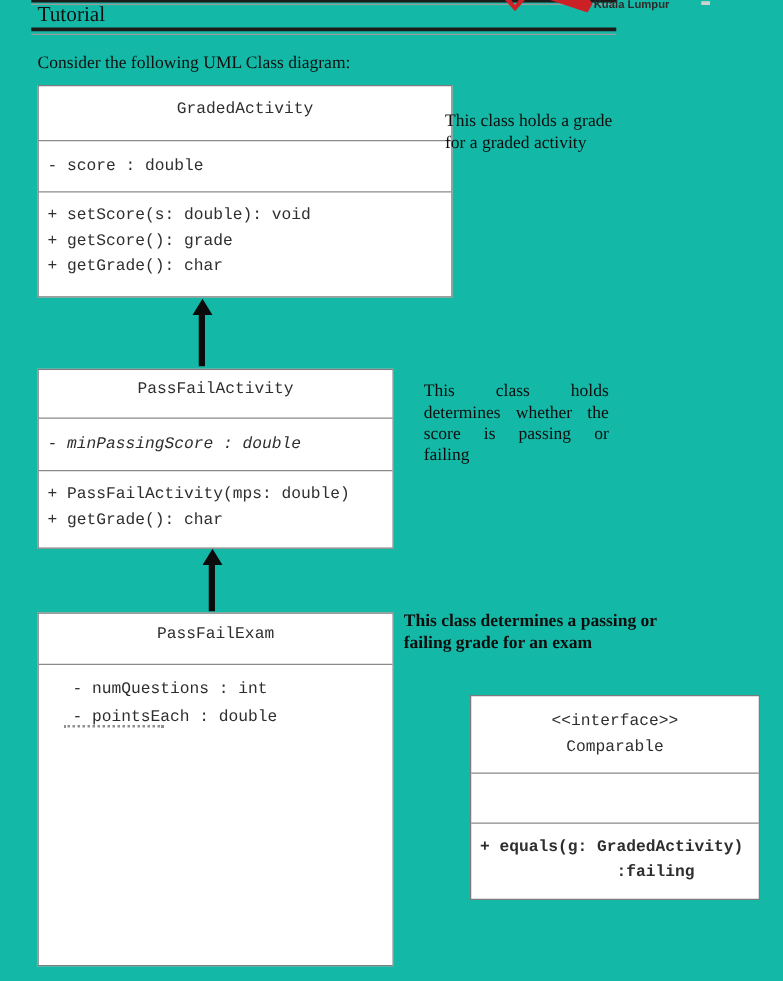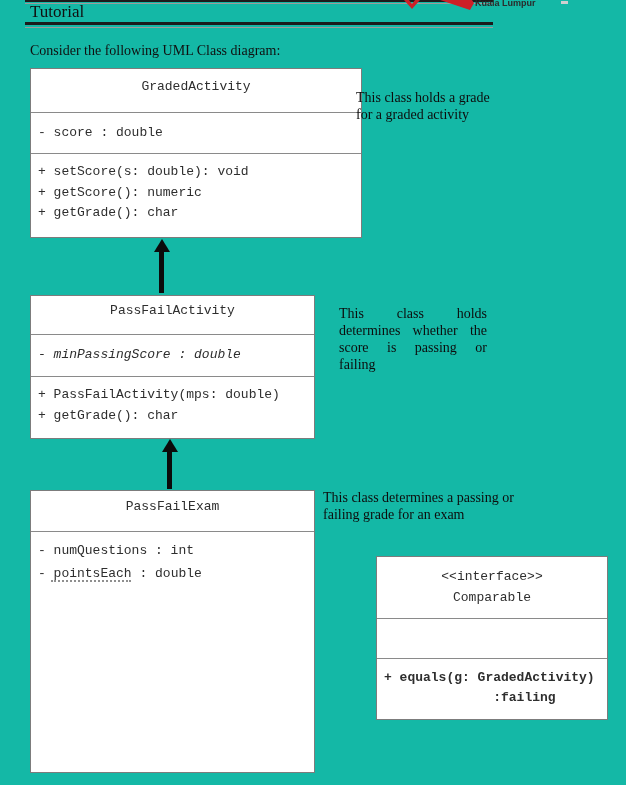--- a/index.html
+++ b/index.html
@@ -15,21 +15,21 @@
   .uml-box {
     position:absolute; box-sizing:border-box; background:#fff;
     border:1px solid #7c7c7c; display:flex; flex-direction:column;
   }
   .uml-section { box-sizing:border-box; overflow:hidden; }
   .uml-section + .uml-section { border-top:1px solid #8a8a8a; }
   .mono { font-family:"Liberation Mono", monospace; font-size:13px; color:#2e2e2e; white-space:pre; }
   .uml-title { text-align:center; padding-top:10px; }
   .uml-lines { padding-left:7px; }
   .lh21 { line-height:21px; } .lh205 .line { line-height:20.5px; }
-  .lh23 .line { line-height:23px; }
+  .lh23 .line { line-height:23px;margin-left:20px; }
   .pt9 { padding-top:9px; } .pt8 { padding-top:8px; } .pt7 { padding-top:7px; } .pt14 { padding-top:14px; }
   .line { display:block; }
 
   
   .arrow-stem { position:absolute; width:5px; background:#0b0b0b; }
   .arrow-head { position:absolute; width:0; height:0;
     border-left:8px solid transparent; border-right:8px solid transparent;
     border-bottom:13px solid #0b0b0b; }
 
   
@@ -68,21 +68,21 @@
 
   <div class="uml-box" style="left:30px; top:68px; width:332px; height:170px;">
     <div class="uml-section" style="height:44px;">
       <div class="mono uml-title">GradedActivity</div>
     </div>
     <div class="uml-section uml-lines pt9" style="height:41px;">
       <span class="mono line lh21">- score : double</span>
     </div>
     <div class="uml-section uml-lines pt8 lh205" style="height:85px;">
       <span class="mono line">+ setScore(s: double): void</span>
-      <span class="mono line">+ getScore(): numeric</span>
+      <span class="mono line">+ getScore(): grade</span>
       <span class="mono line">+ getGrade(): char</span>
     </div>
   </div>
   <div class="note" style="left:338px; top:89px; width:150px;margin-left:18px;">This class holds a grade for a graded activity</div>
 
   <div class="arrow-head" style="left:154px; top:239px;"></div>
   <div class="arrow-stem" style="left:159px; top:251px; height:42px;"></div>
 
   <div class="uml-box" style="left:30px; top:295px; width:285px; height:144px;">
     <div class="uml-section" style="height:38px;">
@@ -110,21 +110,21 @@
     <div class="uml-section" style="height:40px;">
       <div class="mono uml-title" style="padding-top:8px;">PassFailExam</div>
     </div>
     <div class="uml-section uml-lines pt7 lh23" style="height:88px;">
       <span class="mono line">- numQuestions : int</span>
       <span class="mono line"><span>- </span><span>pointsEach</span><span> : double</span></span>
     </div>
   </div>
 
   <div class="squiggle" style="left:51px; top:580px; width:80px;"></div>
-  <div class="note" style="left:323px; top:489px; width:218px;">This class determines a passing or failing grade for an exam</div>
+  <div class="note" style="left:323px; top:489px; width:218px;font-weight:bold;">This class determines a passing or failing grade for an exam</div>
 
   <div class="uml-box" style="left:376px; top:556px; width:232px; height:164px;">
     <div class="uml-section" style="height:62px;">
       <div class="mono uml-title" style="padding-top:9px; line-height:21px;">&lt;&lt;interface&gt;&gt;</div>
       <div class="mono uml-title" style="padding-top:0; line-height:21px;">Comparable</div>
     </div>
     <div class="uml-section" style="height:40px;"></div>
     <div class="uml-section uml-lines pt9 lh205" style="height:62px;font-weight:bold;">
       <span class="mono line">+ equals(g: GradedActivity)</span>
       <span class="mono line">              :failing</span>

